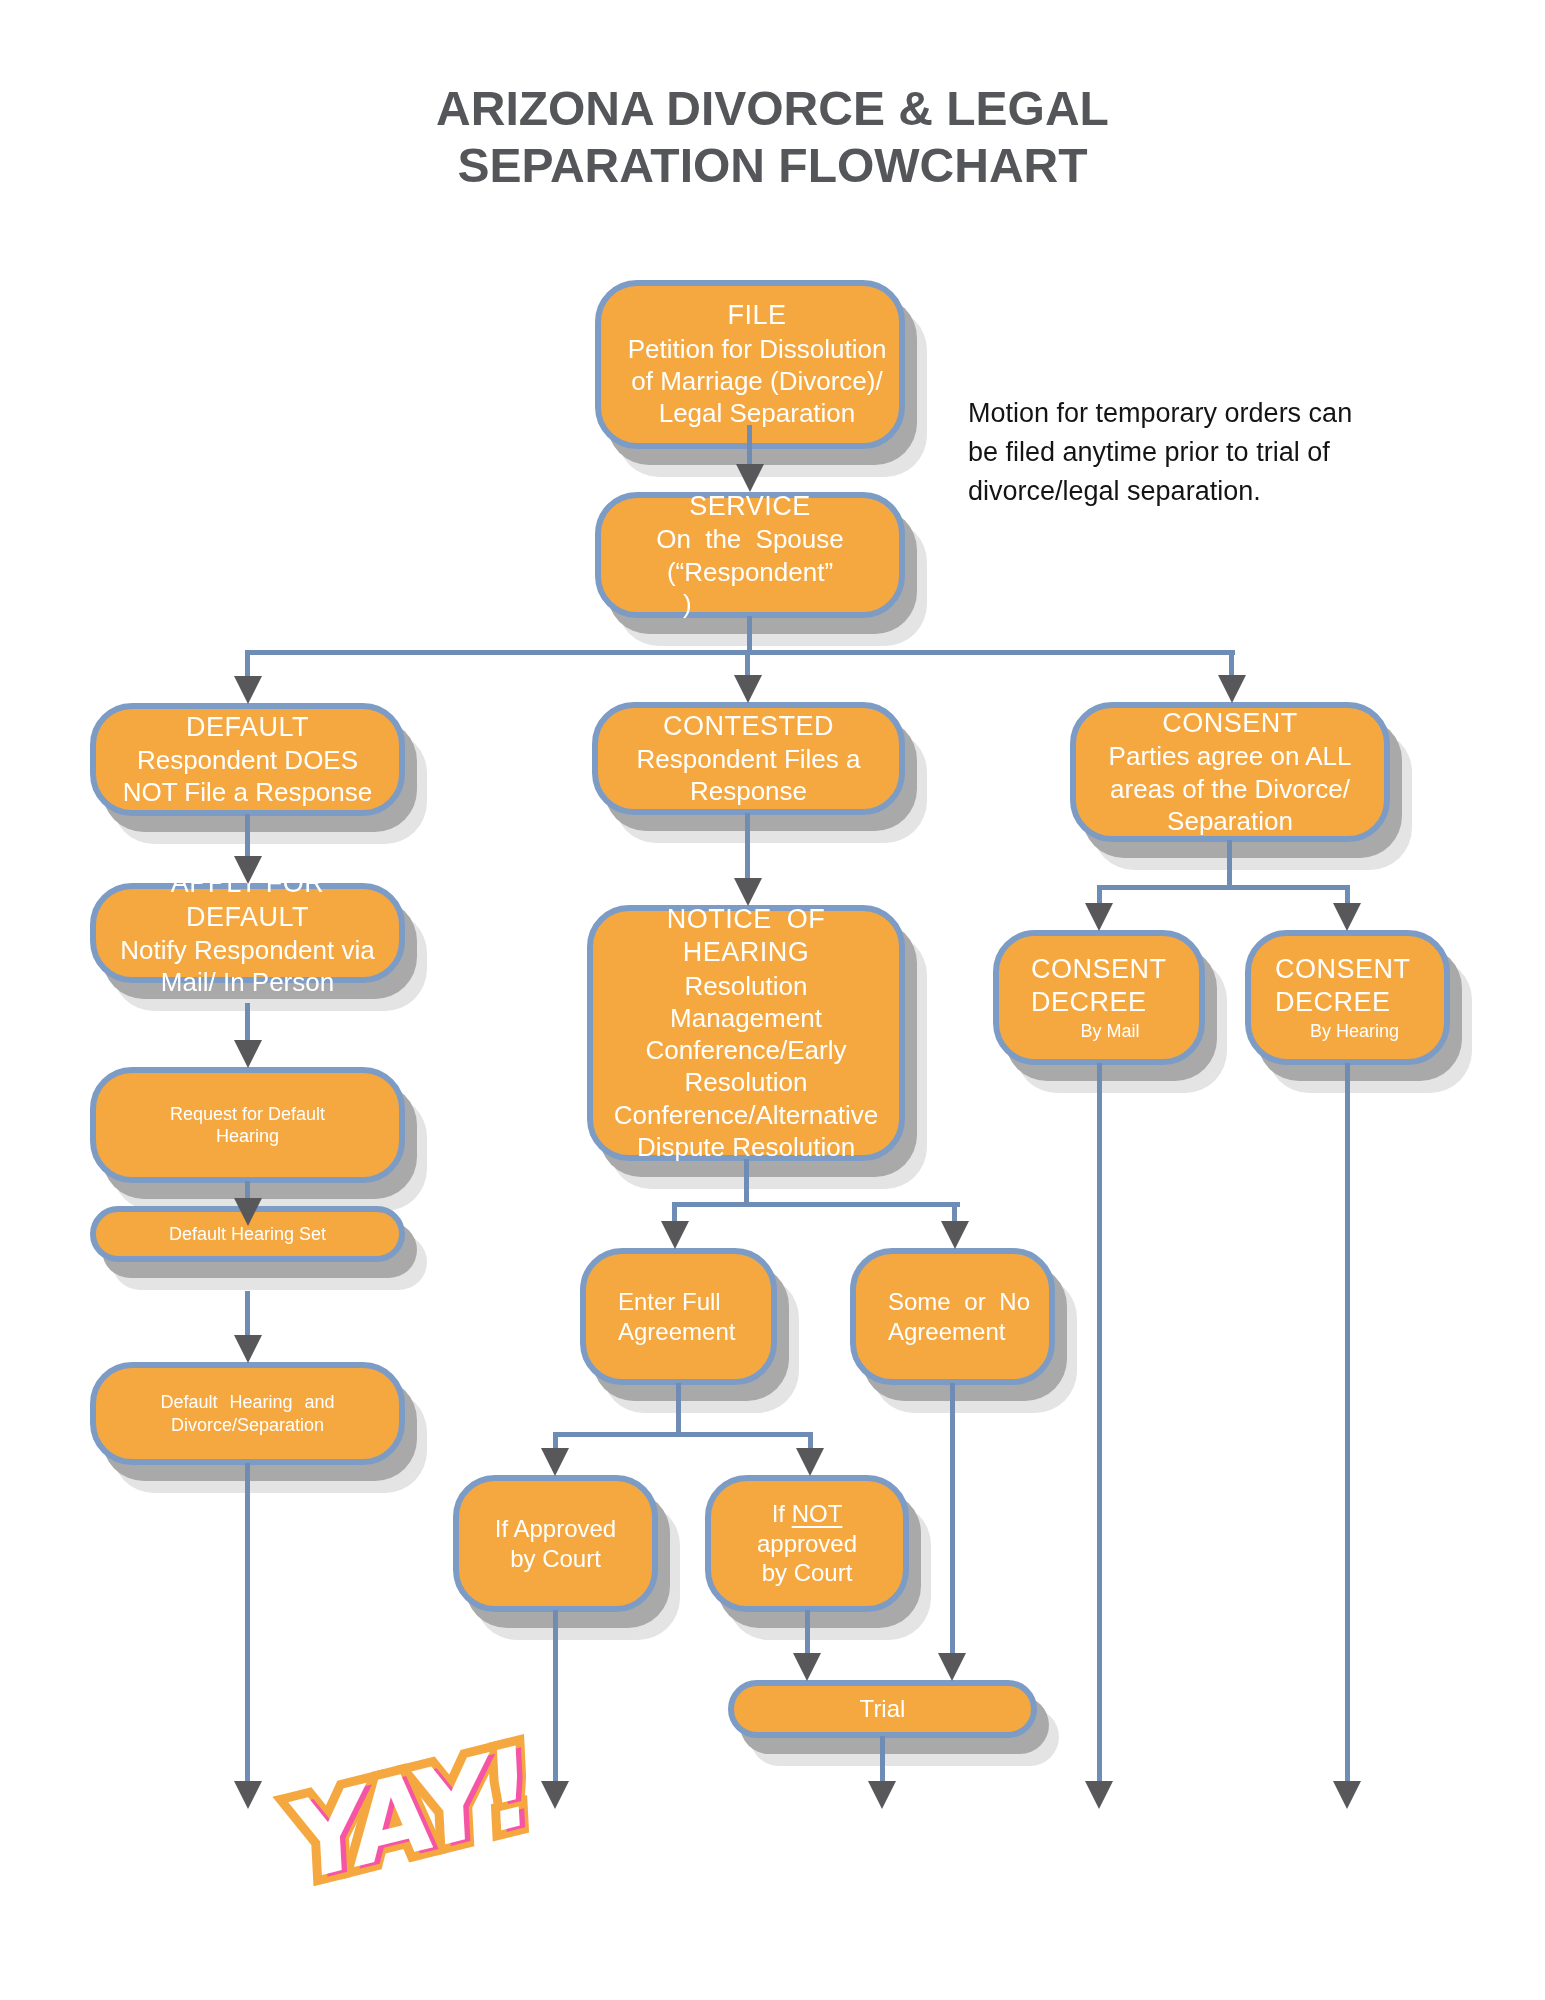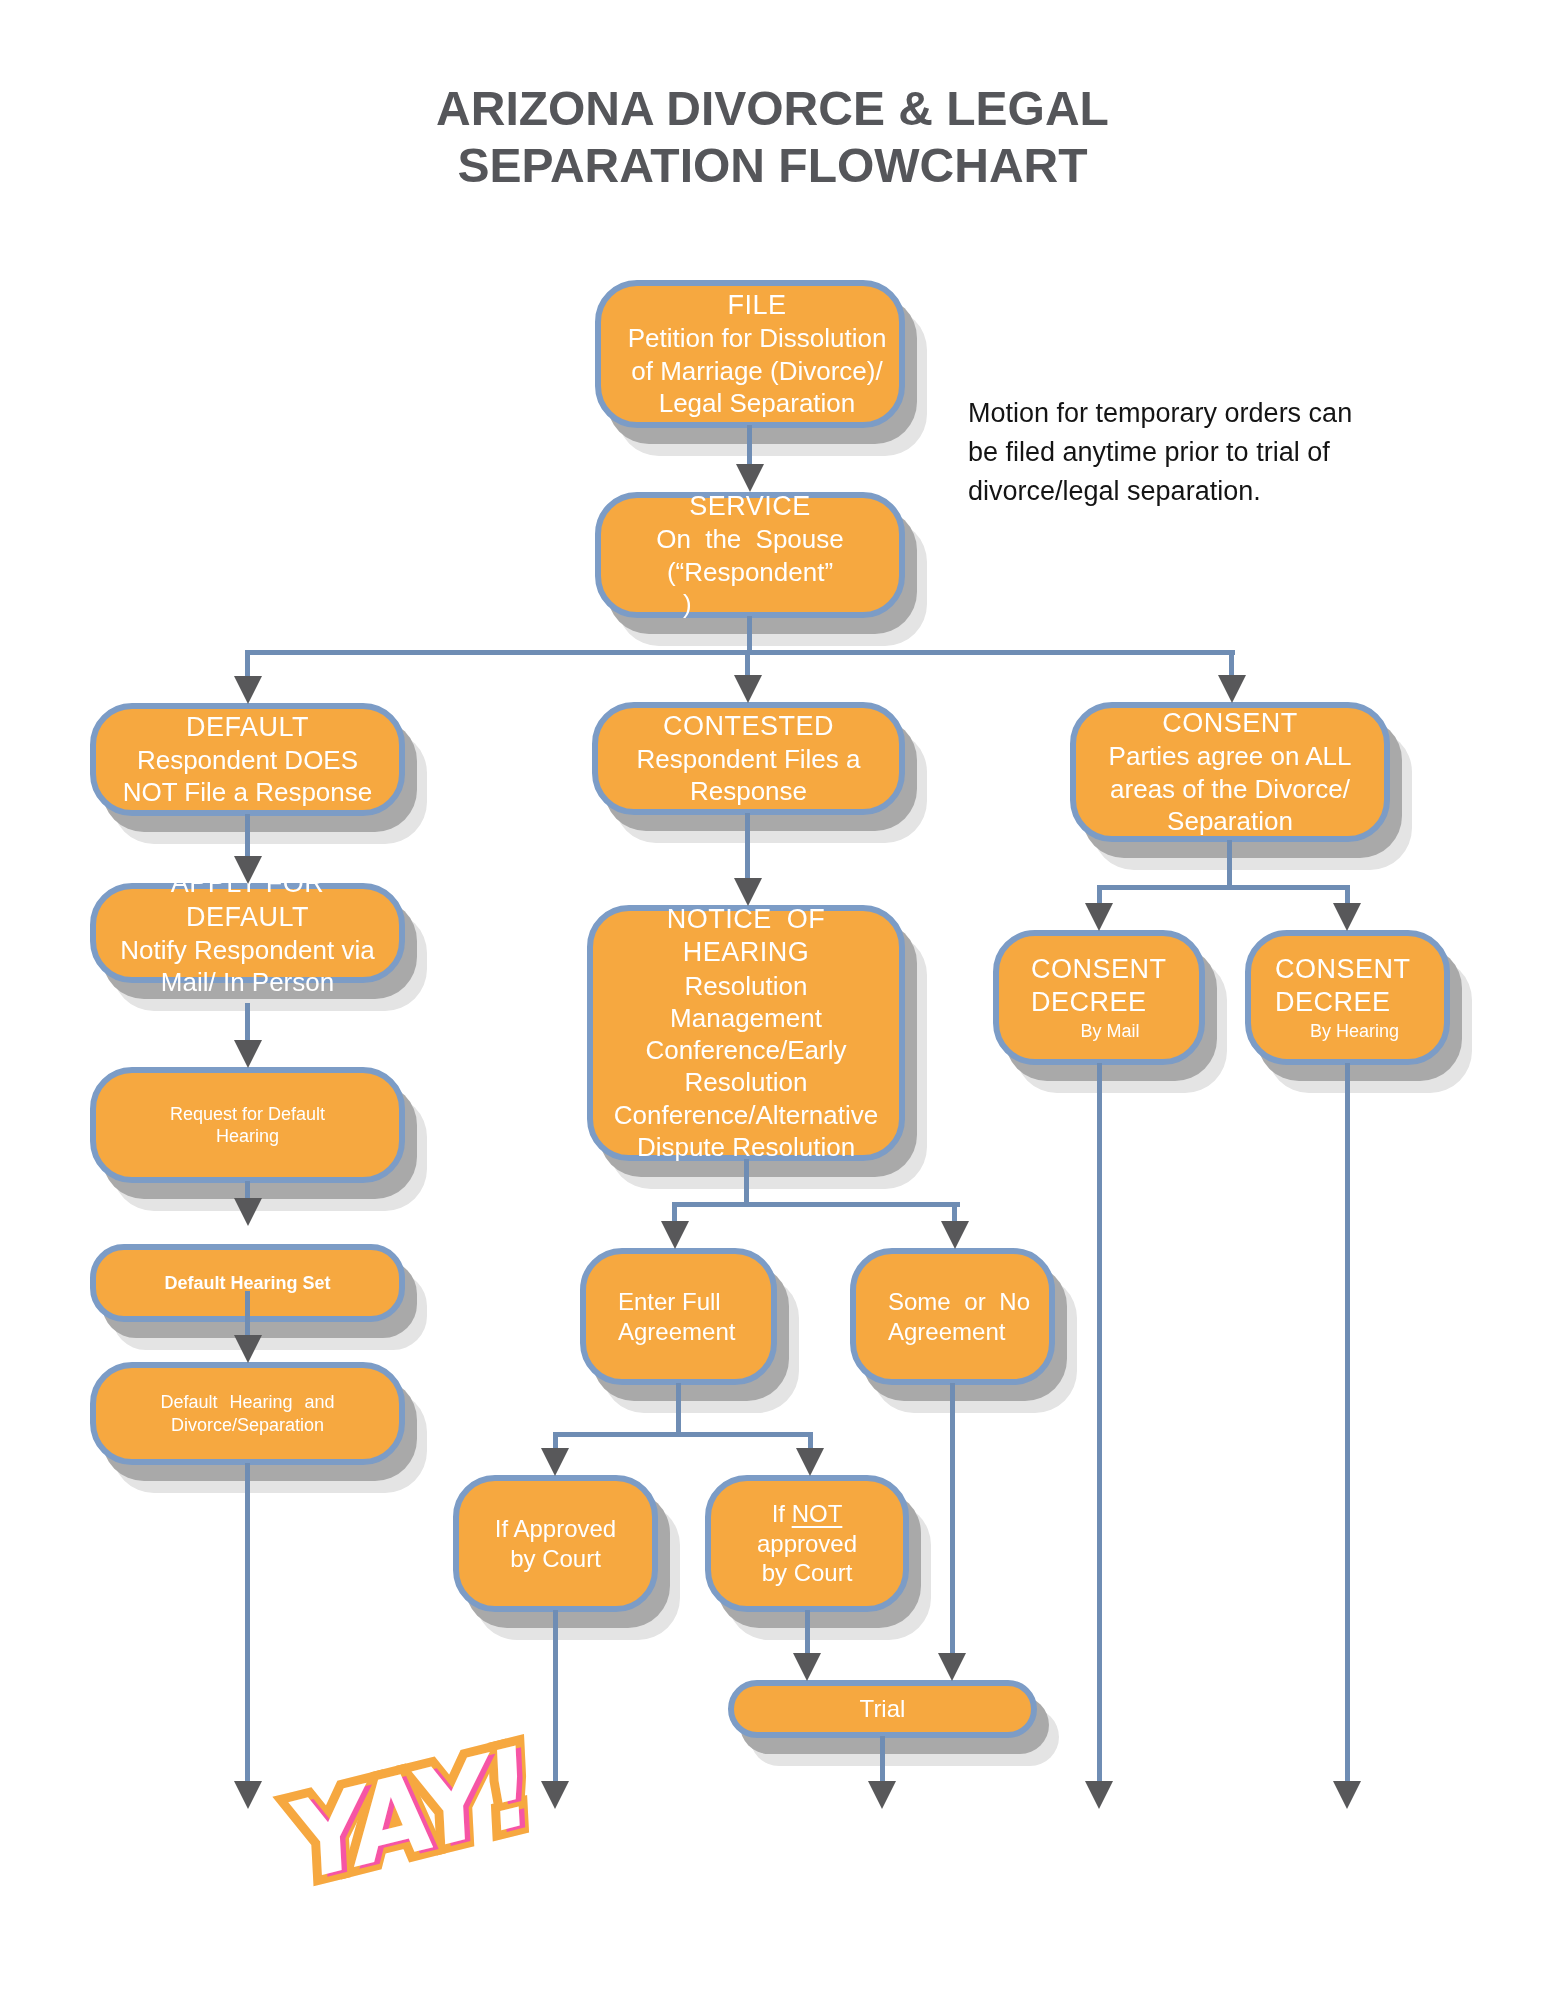--- a/index.html
+++ b/index.html
@@ -42,21 +42,21 @@
 
 <div class="canvas">
 
   <div class="page-title">
     <div>ARIZONA DIVORCE &amp; LEGAL</div>
     <div>SEPARATION FLOWCHART</div>
   </div>
 
   <div class="side-note">Motion for temporary orders can be filed anytime prior to trial of divorce/legal separation.</div>
 
-  <div class="node" style="left:595px;top:280px;width:310px;height:148px;padding-left:24px;">
+  <div class="node" style="left:595px;top:280px;width:310px;height:169px;padding-left:24px;">
     <div class="t">FILE</div>
     <div class="b">Petition for Dissolution</div>
     <div class="b">of Marriage (Divorce)/</div>
     <div class="b">Legal Separation</div>
   </div>
 
   <div class="node" style="left:595px;top:492px;width:310px;height:126px;">
     <div class="t">SERVICE</div>
     <div class="b wsp">On the Spouse</div>
     <div class="b">(“Respondent”</div>
@@ -74,21 +74,21 @@
     <div class="t">DEFAULT</div>
     <div class="b">Notify Respondent via</div>
     <div class="b">Mail/ In Person</div>
   </div>
 
   <div class="node" style="left:90px;top:1067px;width:315px;height:116px;">
     <div class="b23">Request for Default</div>
     <div class="b23">Hearing</div>
   </div>
 
-  <div class="node pill" style="left:90px;top:1244px;width:315px;height:78px;font-weight:bold;">
+  <div class="node pill" style="left:90px;top:1206px;width:315px;height:56px;">
     <div class="b23">Default Hearing Set</div>
   </div>
 
   <div class="node" style="left:90px;top:1362px;width:315px;height:103px;">
     <div class="b23 wsp">Default Hearing and</div>
     <div class="b23">Divorce/Separation</div>
   </div>
 
   <div class="node" style="left:592px;top:702px;width:313px;height:113px;">
     <div class="t">CONTESTED</div>

